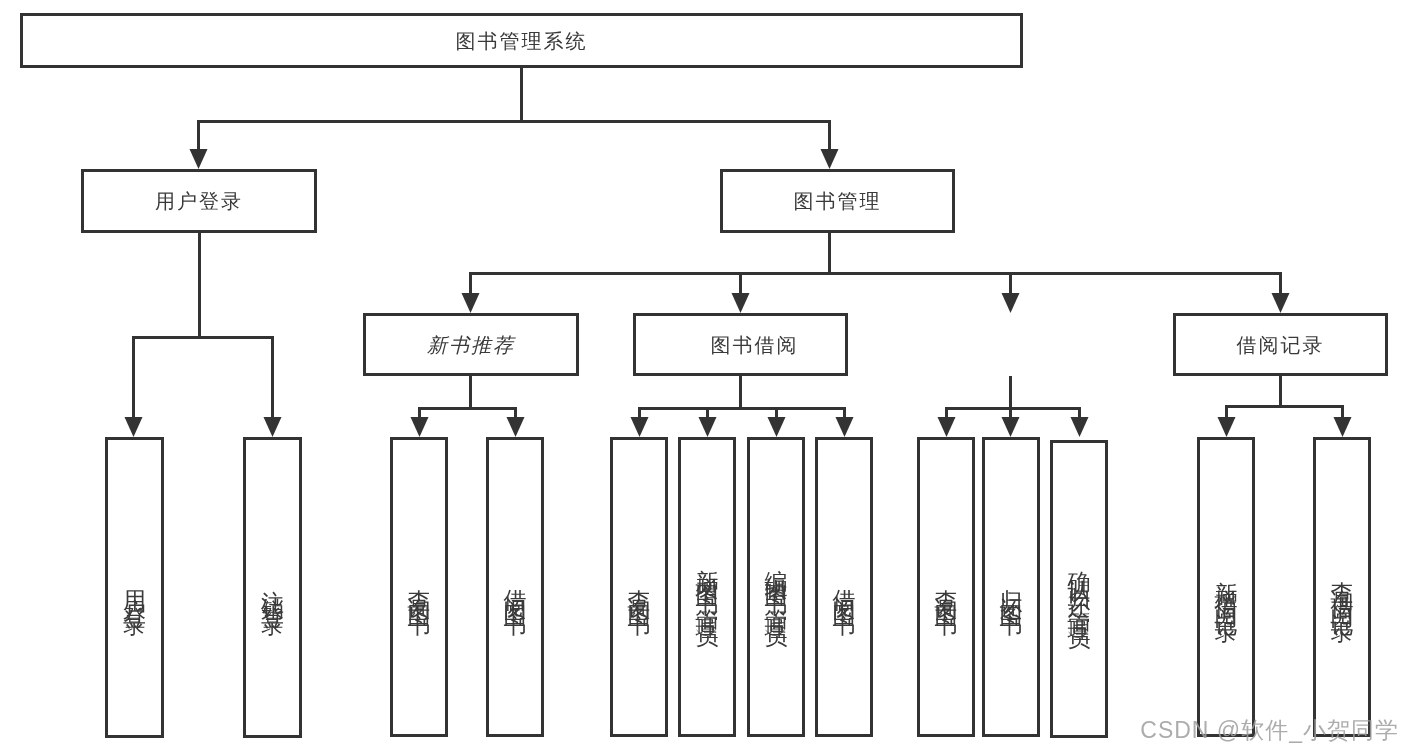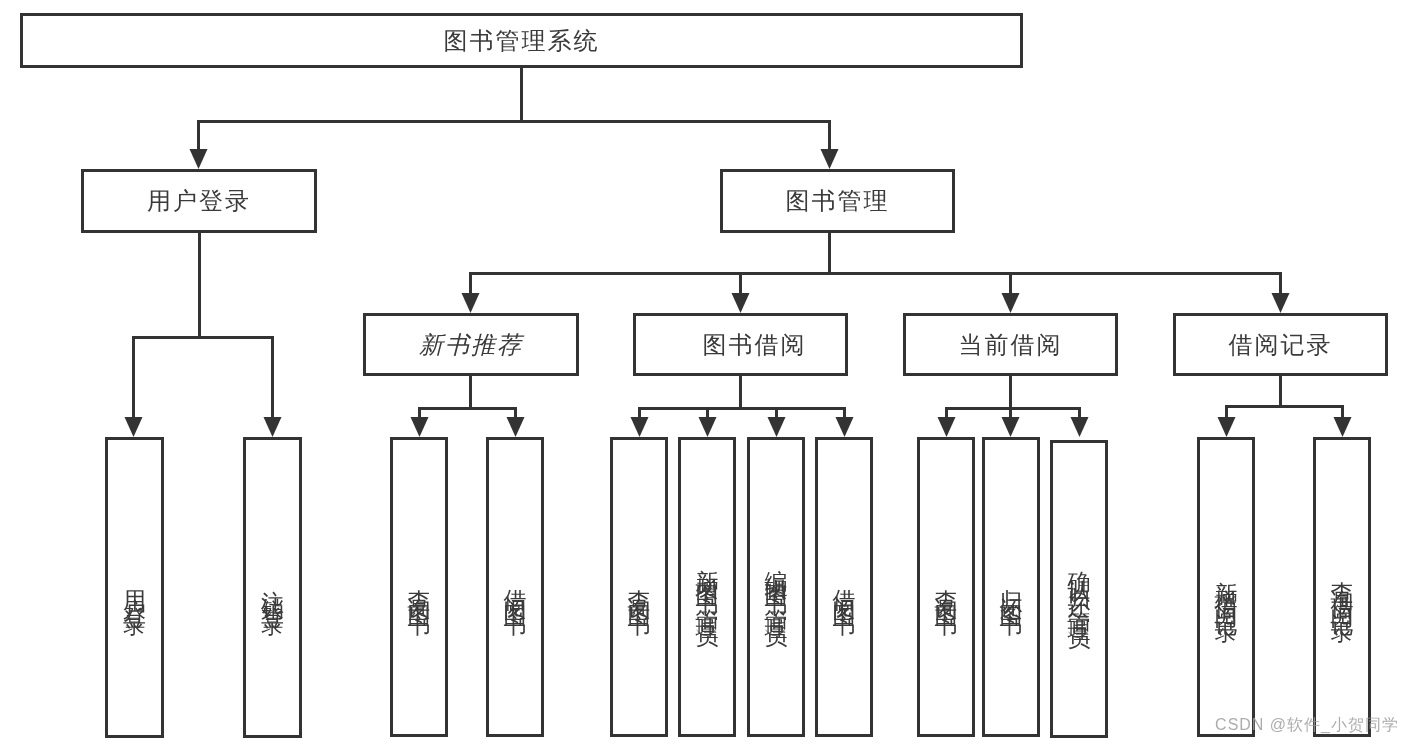--- a/index.html
+++ b/index.html
@@ -22,37 +22,37 @@
     box-sizing: border-box;
     background: #ffffff;
     border: 3px solid #333333;
     color: #3a3a3a;
     display: flex;
     align-items: center;
     justify-content: center;
     z-index: 2;
   }
   .hbox {
-    font-size: 24px;
+    font-size: 20px;
     letter-spacing: 2px;
     line-height: 1;
     white-space: nowrap;
   }
   .vbox {
     writing-mode: vertical-rl;
     text-orientation: mixed;
     font-size: 23px;
     letter-spacing: 8px;
     line-height: 1;
   }
   .watermark {
     position: absolute;
     top: 715px;
     right: 6px;
-    font-size: 16px;
+    font-size: 23px;
     letter-spacing: 1px;
     color: rgba(158, 158, 158, 0.85);
     z-index: 5;
     white-space: nowrap;
   }
 </style>
 </head>
 <body>
 
 <div class="canvas">
@@ -122,23 +122,20 @@
   <div class="node hbox" style="left:712px; top:169px; width:235px; height:64px;margin-left:8px;">
     <span>图书管理</span>
   </div>
 
   <div class="node hbox" style="left:363px; top:313px; width:216px; height:63px;font-style:italic;">
     <span>新书推荐</span>
   </div>
   <div class="node hbox" style="left:633px; top:313px; width:215px; height:63px;padding-left:28px;">
     <span>图书借阅</span>
   </div>
-  <div class="node hbox" style="left:903px; top:313px; width:215px; height:63px;">
-    <span>当前借阅</span>
-  </div>
   <div class="node hbox" style="left:1173px; top:313px; width:215px; height:63px;">
     <span>借阅记录</span>
   </div>
 
   <div class="node vbox" style="left:105px; top:437px; width:59px; height:301px;">
     <span>用户登录</span>
   </div>
   <div class="node vbox" style="left:243px; top:437px; width:59px; height:301px;">
     <span>注销登录</span>
   </div>

